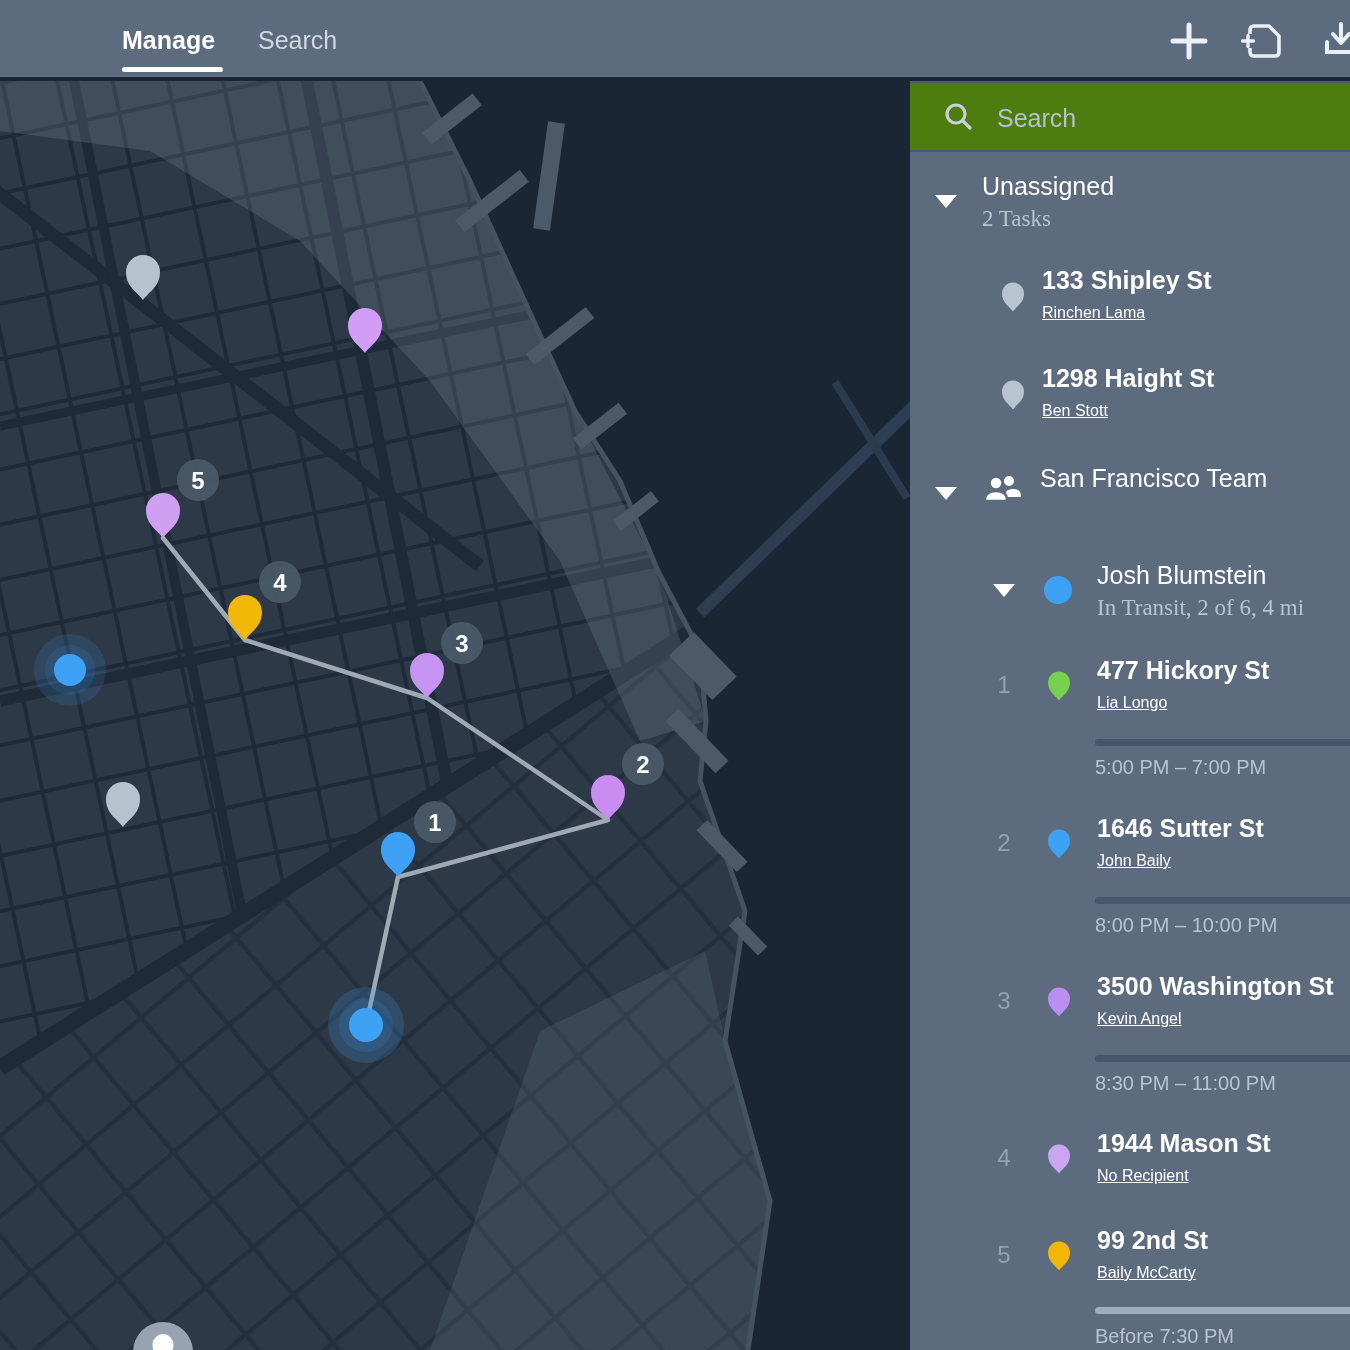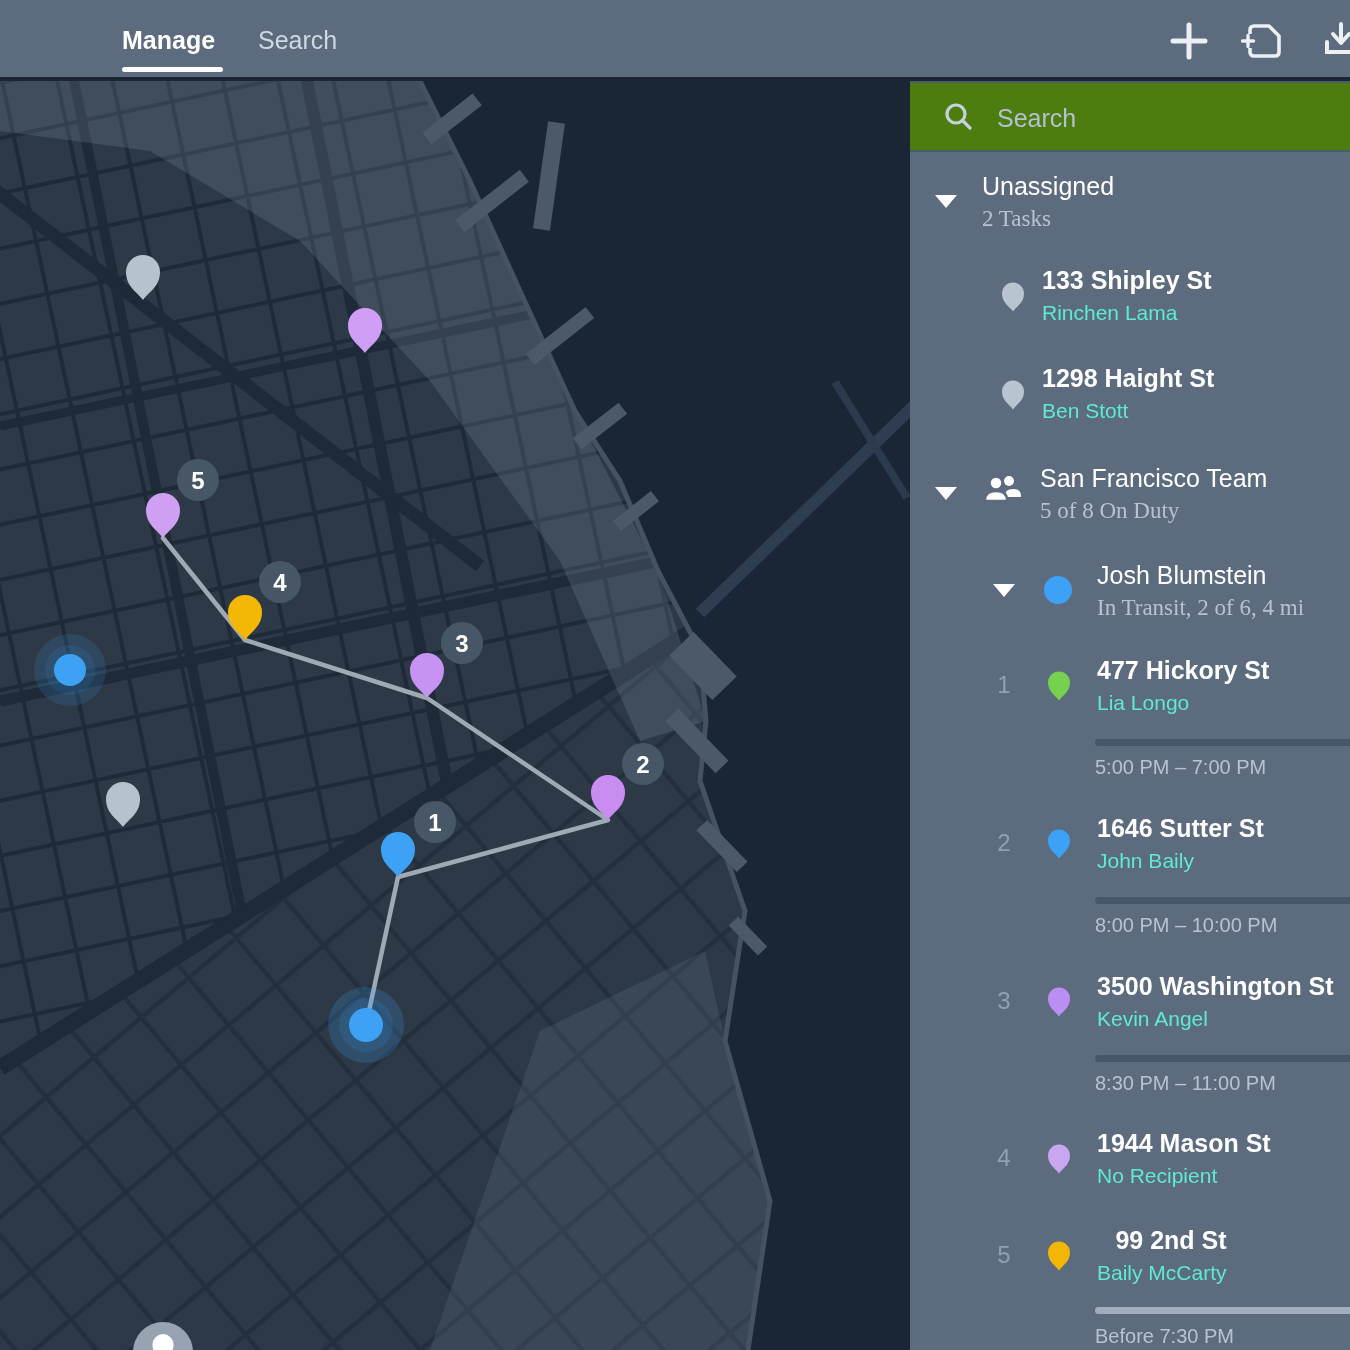--- a/index.html
+++ b/index.html
@@ -21,21 +21,21 @@
   .search-row{position:absolute;left:0;top:0;width:440px;height:67px;background:#4d7c0f;border-bottom:2px solid #4b5a6c;}
   .search-input{position:absolute;left:85px;top:12px;width:330px;height:44px;background:transparent;border:none;outline:none;
     font-size:25px;color:#e8eef4;font-family:"Liberation Sans",sans-serif;}
   .search-input::placeholder{color:#b4c1d0;opacity:1;}
   .caret{width:0;height:0;border-left:11px solid transparent;border-right:11px solid transparent;
     border-top:13px solid #ffffff;position:absolute;cursor:pointer;}
   .row{position:absolute;left:0;width:440px;white-space:nowrap;cursor:pointer;}
   .ttl{font-size:25px;font-weight:400;color:#ffffff;line-height:34px;}
   .sub{font-size:23px;font-weight:400;color:#b7c3d2;line-height:32px;font-family:Liberation Serif, serif;}
   .addr{font-size:25px;font-weight:700;color:#ffffff;line-height:34px;text-align:right;}
-  .recip{font-size:21px;font-weight:400;color:#5eead4;line-height:32px;}
+  .recip{font-size:16px;font-weight:400;color:#ffffff;line-height:32px;text-decoration:underline;}
   .stop-num{position:absolute;left:78px;width:32px;text-align:center;font-size:24px;color:#92a1b2;}
   .timebar{position:absolute;left:185px;width:258px;height:7px;border-radius:4px;}
   .timetxt{position:absolute;left:185px;font-size:20px;color:#b7c3d2;line-height:32px;white-space:nowrap;}
   .txtblock{position:absolute;left:187px;}
   .txtblock.un{left:132px;}
   .pin-ico{position:absolute;left:137px;}
   .pin-ico.un{left:91px;}
 </style>
 </head>
 <body>
@@ -207,21 +207,20 @@
   <div class="row" style="top:378px;">
     <div class="caret" style="left:25px;top:26px;"></div>
     <svg class="abs" style="left:74px;top:13px;" width="40" height="30" viewBox="0 0 40 30">
       <circle cx="25" cy="7" r="5" fill="#ffffff"></circle>
       <path d="M21 22 q0 -7 8 -7 q8 0 8 7 l0 1 h-16 Z" fill="#ffffff"></path>
       <circle cx="12" cy="9" r="6.5" fill="#ffffff" stroke="#5c6b7d" stroke-width="2.5"></circle>
       <path d="M1 26 q0 -9 11 -9 q11 0 11 9 l0 1 h-22 Z" fill="#ffffff" stroke="#5c6b7d" stroke-width="2.5"></path>
     </svg>
     <div class="txtblock" style="left:130px;">
       <div class="ttl">San Francisco Team</div>
-      <div class="sub">5 of 8 On Duty</div>
     </div>
   </div>
 
   <div class="row" style="top:475px;">
     <div class="caret" style="left:83px;top:26px;"></div>
     <div class="abs" style="left:134px;top:18px;width:28px;height:28px;border-radius:50%;background:#3da2f5;"></div>
     <div class="txtblock">
       <div class="ttl">Josh Blumstein</div>
       <div class="sub">In Transit, 2 of 6, 4 mi</div>
     </div>

